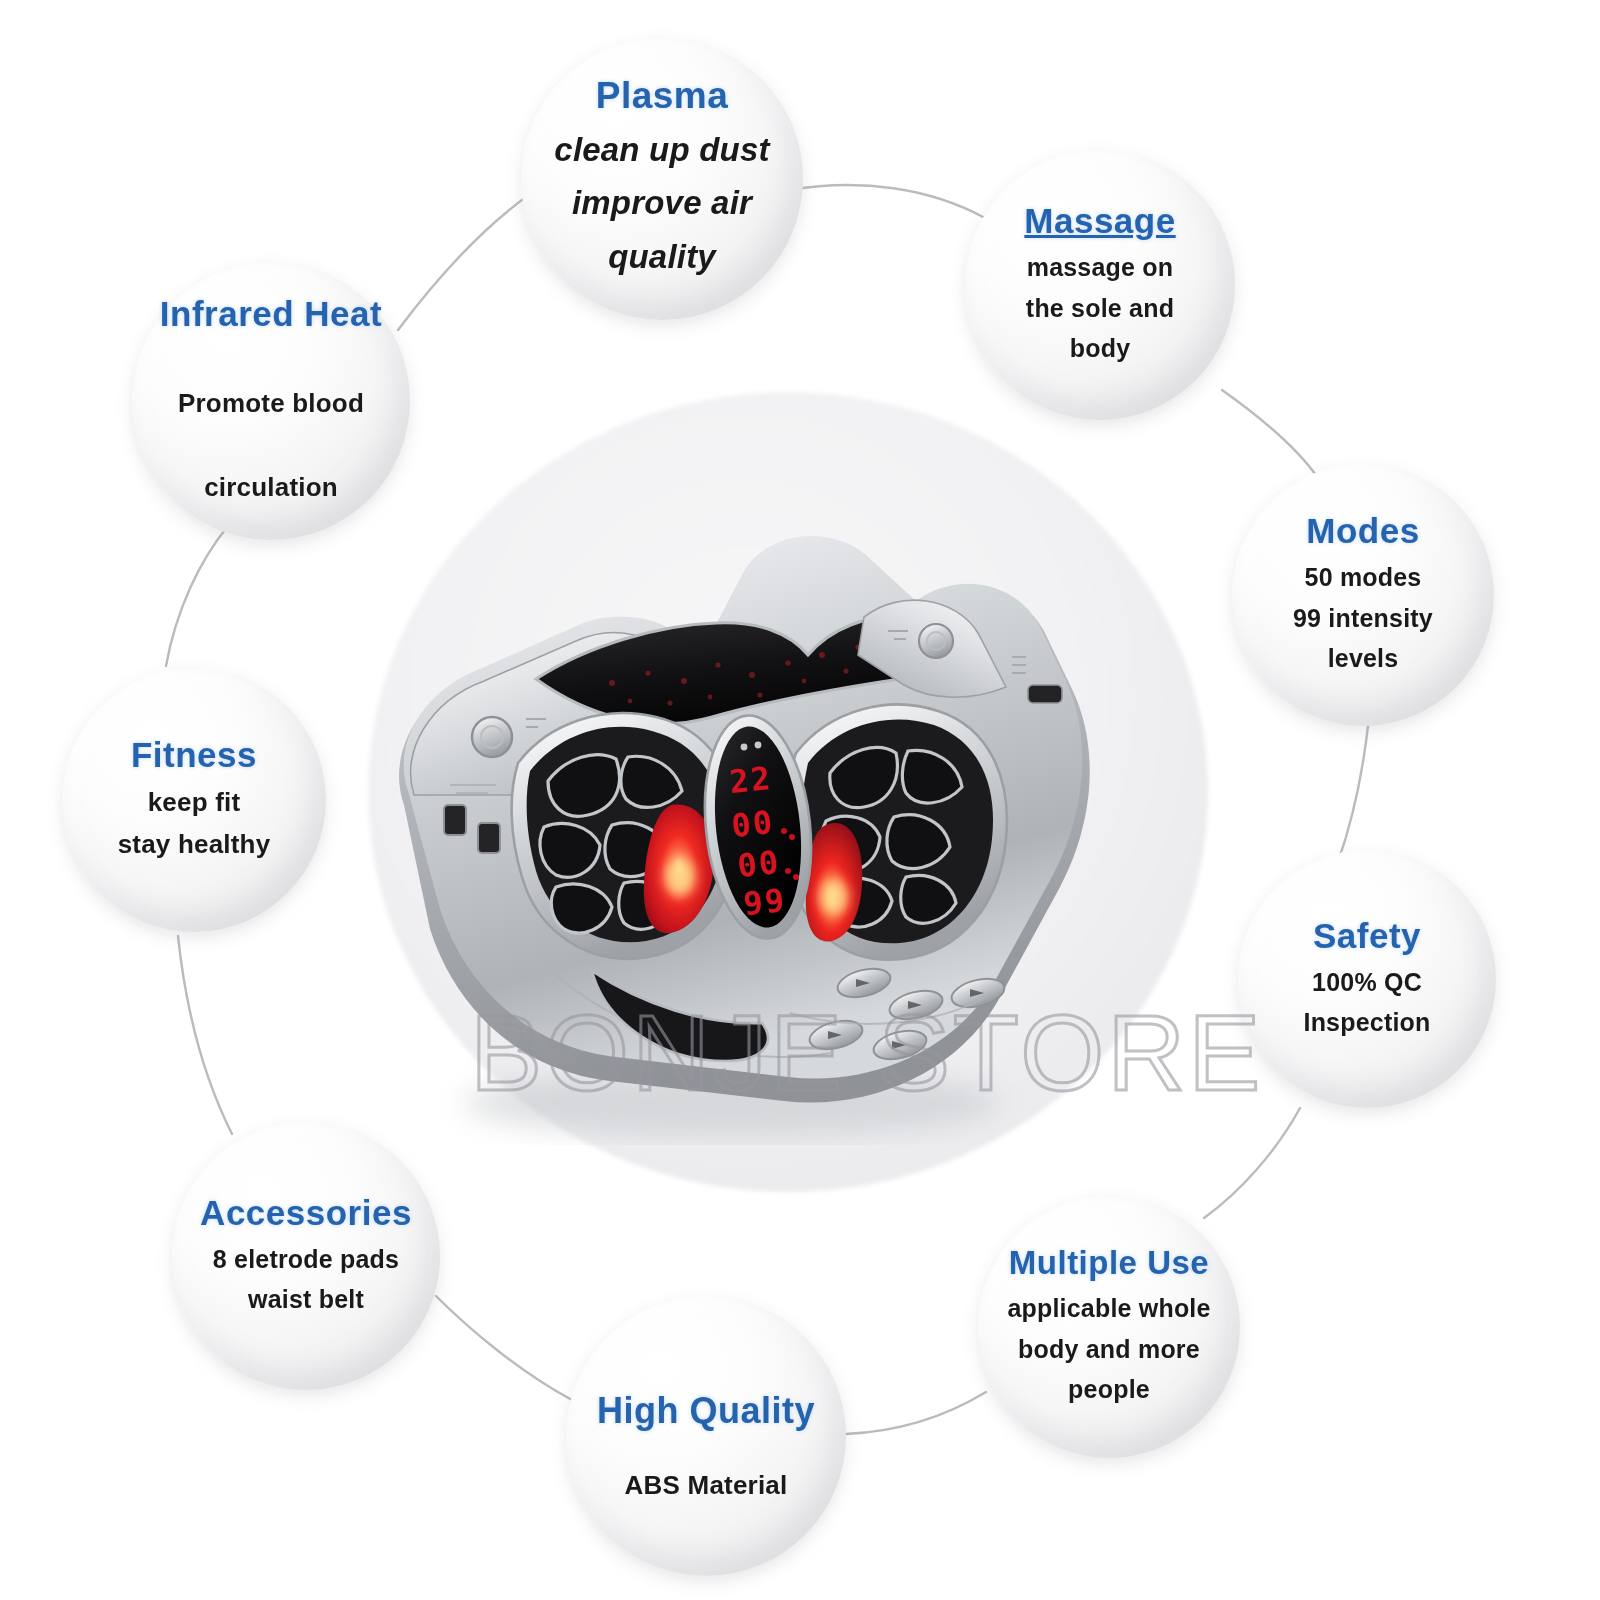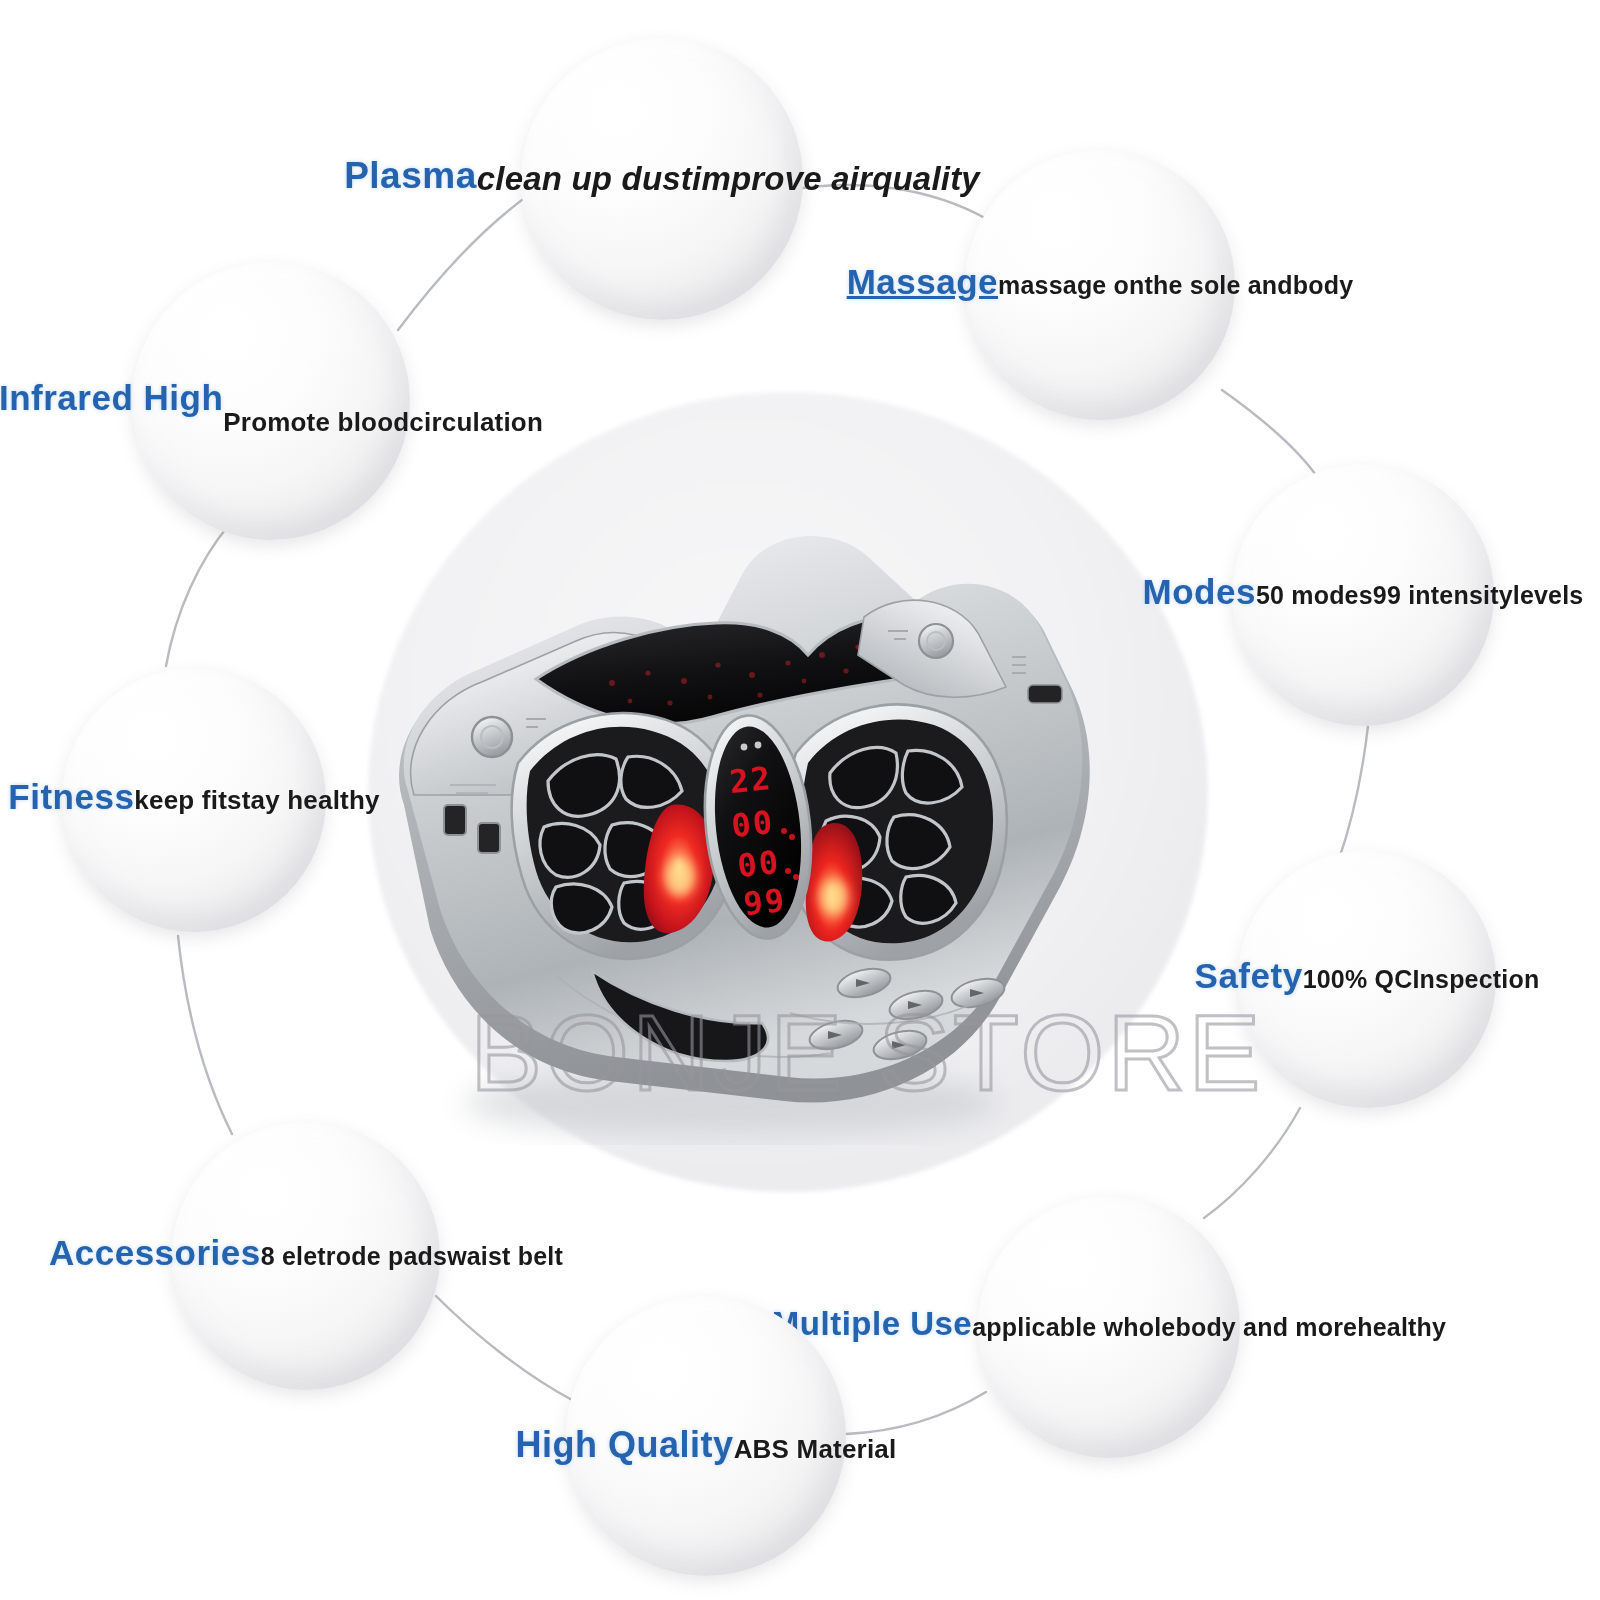--- a/index.html
+++ b/index.html
@@ -45,20 +45,21 @@
     position: absolute;
     border-radius: 50%;
     background:
       radial-gradient(circle at 34% 26%,
         #ffffff 0%, #fdfdfd 30%, #f6f6f7 56%, #ececed 78%, #e2e2e4 100%);
     box-shadow:
        0 6px 16px rgba(120,120,130,0.17),
        inset -10px -14px 26px rgba(200,200,208,0.40),
        inset 8px 10px 24px rgba(255,255,255,0.95);
     display: flex;
+    flex-direction: column;
     align-items: center;
     justify-content: center;
     text-align: center;
     box-sizing: border-box;
     padding: 0 10px;
   }
   .bubble .b-title {
     color: #2563ae;
     font-weight: bold;
     letter-spacing: 0.5px;
@@ -401,41 +402,41 @@
   <div class="bubble" id="bubble-safety">
     <div class="b-title">Safety</div>
     <div class="b-line">100% QC</div>
     <div class="b-line">Inspection</div>
   </div>
 
   <div class="bubble" id="bubble-multiple-use">
     <div class="b-title">Multiple Use</div>
     <div class="b-line">applicable whole</div>
     <div class="b-line">body and more</div>
-    <div class="b-line">healthy</div>
+    <div class="b-line">people</div>
   </div>
 
   <div class="bubble" id="bubble-high-quality">
     <div class="b-title">High Quality</div>
     <div class="b-line" style="margin-top:26px">ABS Material</div>
   </div>
 
   <div class="bubble" id="bubble-accessories">
     <div class="b-title">Accessories</div>
     <div class="b-line">8 eletrode pads</div>
     <div class="b-line">waist belt</div>
   </div>
 
   <div class="bubble" id="bubble-fitness">
     <div class="b-title">Fitness</div>
     <div class="b-line">keep fit</div>
     <div class="b-line">stay healthy</div>
   </div>
 
   <div class="bubble" id="bubble-infrared-heat">
-    <div class="b-title">Infrared High</div>
+    <div class="b-title">Infrared Heat</div>
     <div class="b-line">Promote blood</div>
     <div class="b-line">circulation</div>
   </div>
 
   <div class="wm" id="wm-store">BONJE STORE</div>
 
 </div>
 
 </body></html>

